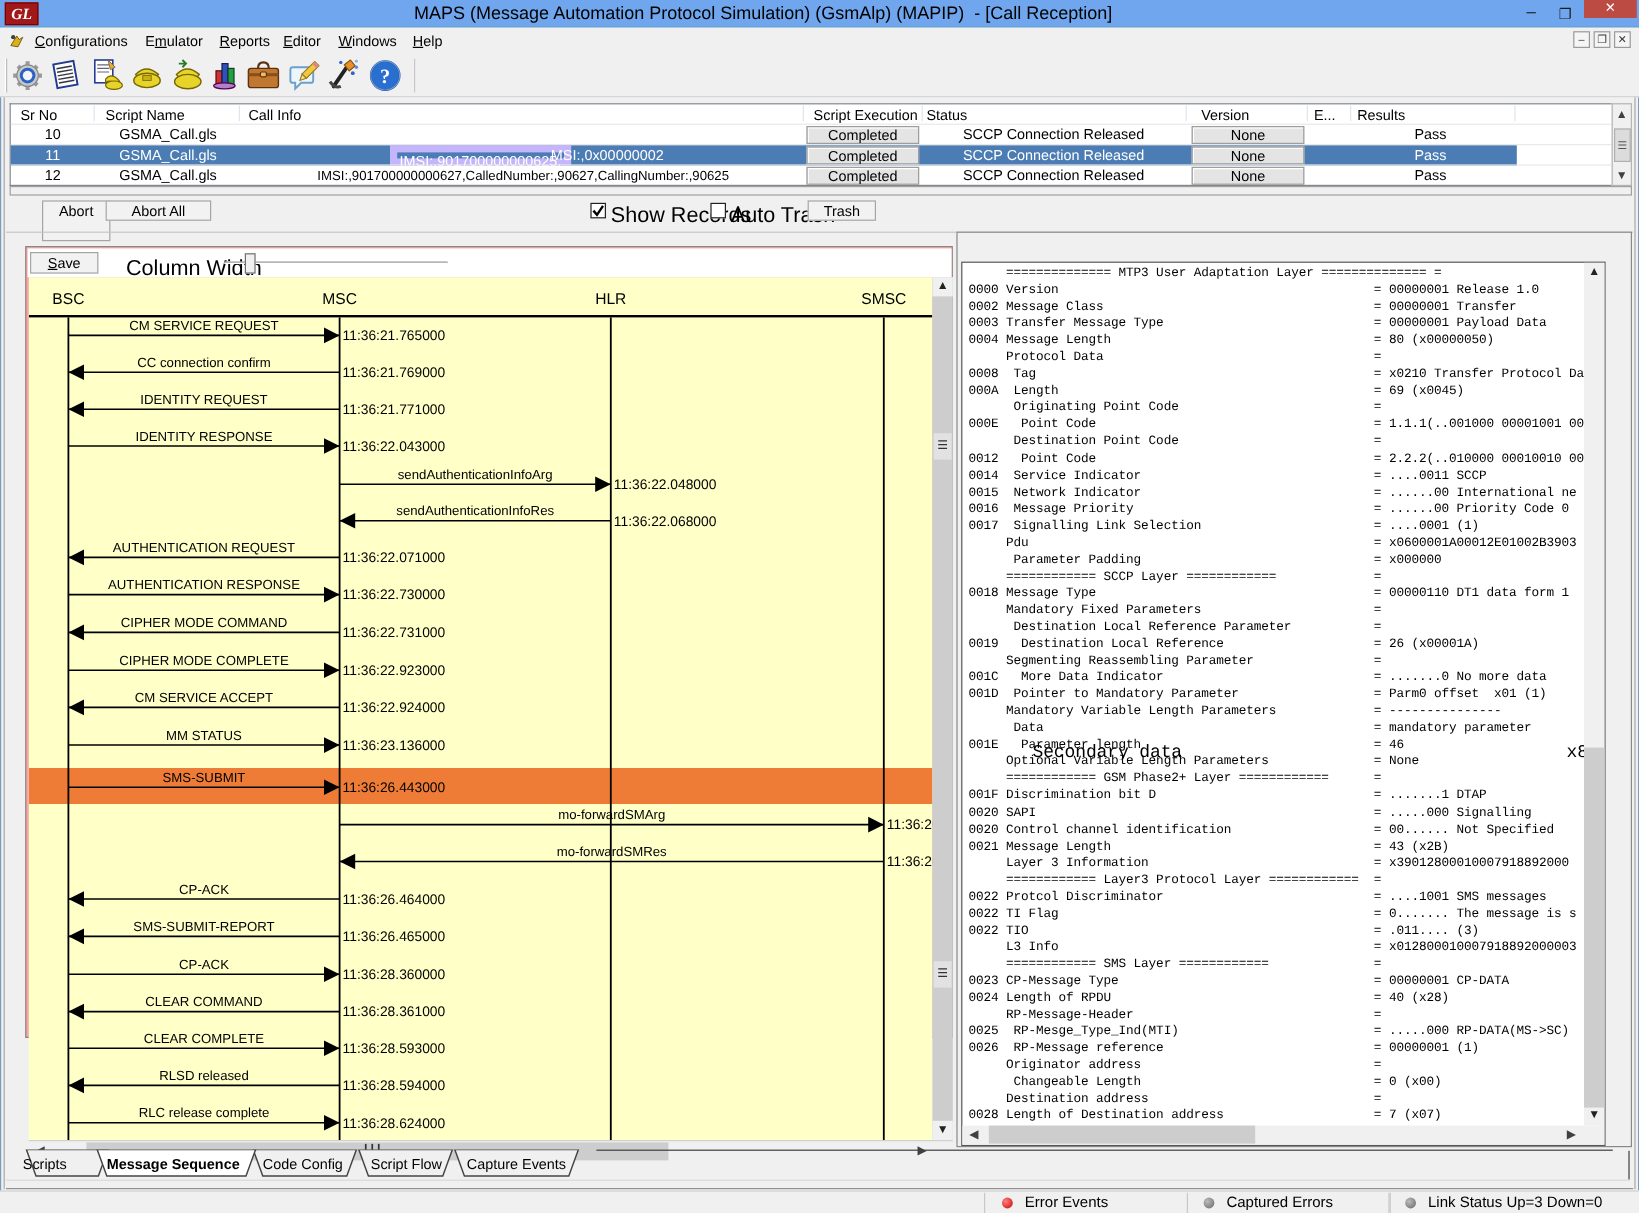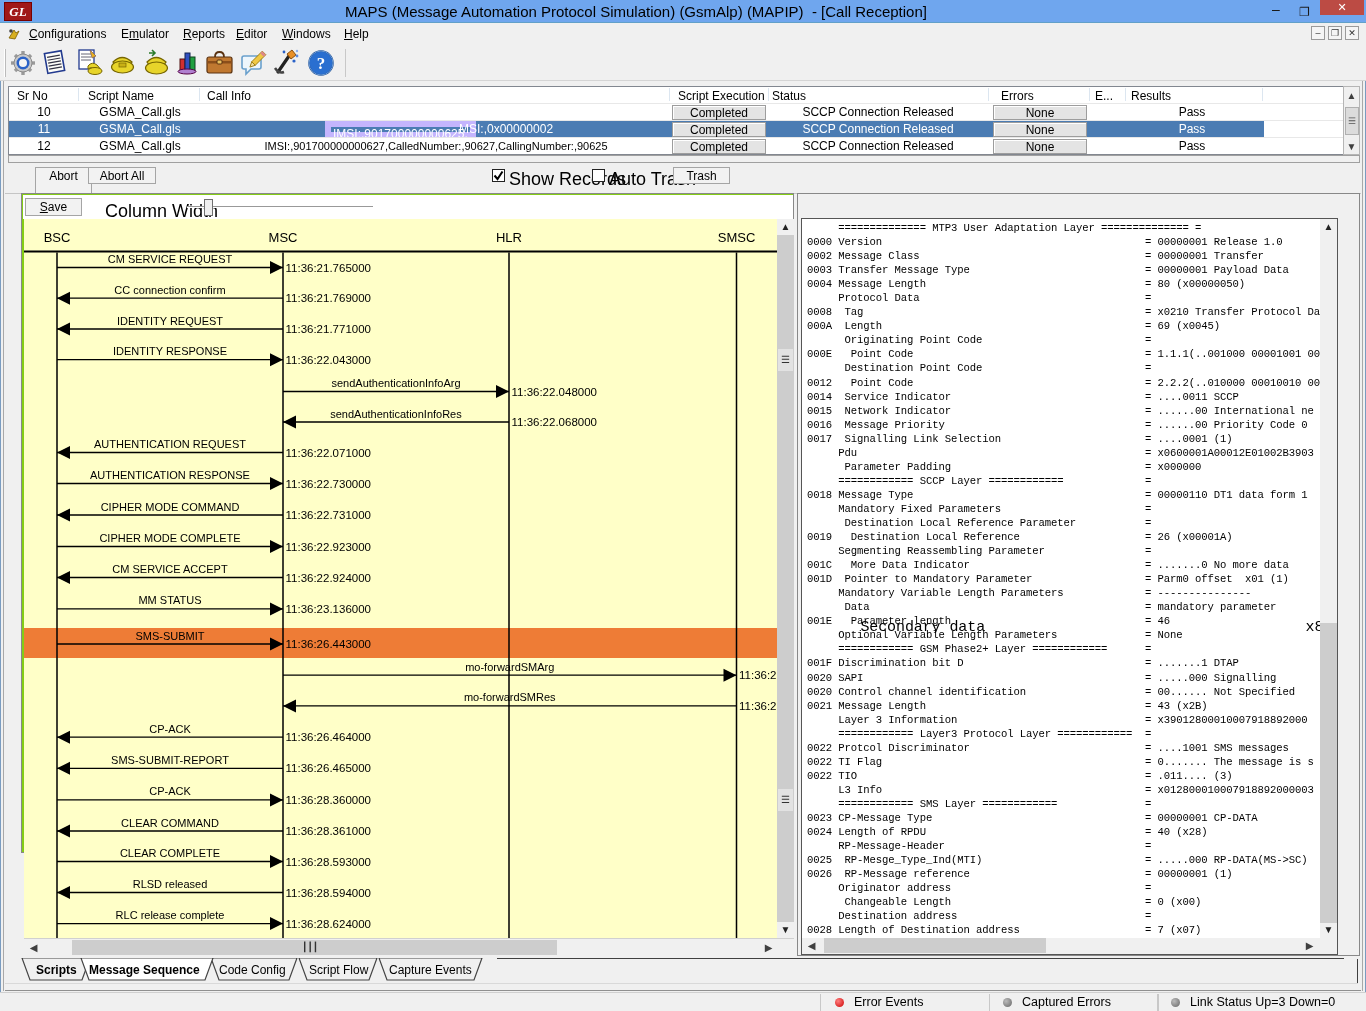--- a/index.html
+++ b/index.html
@@ -17,21 +17,21 @@
 .grid{left:8px;top:86px;width:1352px;height:69px;background:#fff;border:1px solid #828790;border-right:none}
 .gridsb{left:1343px;top:86px;width:17px;height:69px;background:#f0f0f0;border:1px solid #b5b5b5}
 .hdrtxt{top:89px;font-size:12px;color:#000}
 .row{left:9px;width:1334px;height:17px;font-size:12px;color:#000}
 .rowsel{background:#4b7cb3;color:#fff}
 .cell{position:absolute;top:1px;white-space:nowrap}
 .cbtn{position:absolute;top:1px;height:15px;background:#e4e4e4;border:1px solid #9d9d9d;box-shadow:inset 1px 1px 0 #fff;font-size:12px;text-align:center;line-height:14px;color:#000}
 .btn{background:#f2f2f2;border:1px solid #a5a5a5;font-size:12px;text-align:center;color:#000}
 .cb{width:13px;height:13px;border:1.5px solid #222;background:#fff}
 .lbl{font-size:18px;color:#000}
-.leftpanel{left:21px;top:193px;width:773px;height:660px;background:#84cc16;border:1px solid #888}
+.leftpanel{left:21px;top:205px;width:773px;height:660px;background:#fca5a5;border:1px solid #888}
 .saverow{left:1px;top:1px;width:770px;height:24px;background:#fff}
 .chart{left:2px;top:25px;width:753px;height:719px;background:#ffffc8}
 .vsb-l{left:755px;top:25px;width:17px;height:719px;background:#cdcdcd}
 .hsb-l{left:2px;top:744px;width:770px;height:17px;background:#f0f0f0;border-top:1px solid #d0d0d0}
 .rightpanel{left:797px;top:193px;width:563px;height:763px;background:#f0f0f0;border:1px solid #888}
 .rp-inner{left:3px;top:24px;width:537px;height:737px;background:#fff;border:1px solid #555}
 .sbarrow{font-size:10px;color:#404040;text-align:center;line-height:15px}
 .tabs{left:5px;top:958px;width:1356px;height:24px}
 .tablabel{top:5px;font-size:12px;color:#000;white-space:nowrap}
 .statusbar{left:0;top:992px;width:1366px;height:19px;background:#f0f0f0;border-top:1px solid #d0d0d0}
@@ -148,21 +148,21 @@
     </svg>
   <div class="abs tsep" style="left:345px"></div>
 </div>
 
 <div class="abs grid"></div>
 <div class="abs hdrtxt" style="left:17px">Sr No</div>
 <div class="abs hdrtxt" style="left:88px">Script Name</div>
 <div class="abs hdrtxt" style="left:207px">Call Info</div>
 <div class="abs hdrtxt" style="left:678px">Script Execution</div>
 <div class="abs hdrtxt" style="left:772px">Status</div>
-<div class="abs hdrtxt" style="left:1001px">Errors</div>
+<div class="abs hdrtxt" style="left:1001px">Version</div>
 <div class="abs hdrtxt" style="left:1095px">E...</div>
 <div class="abs hdrtxt" style="left:1131px">Results</div>
 <div class="abs" style="left:78px;top:88px;width:1px;height:13px;background:#dce6f0"></div>
 <div class="abs" style="left:199px;top:88px;width:1px;height:13px;background:#dce6f0"></div>
 <div class="abs" style="left:669px;top:88px;width:1px;height:13px;background:#dce6f0"></div>
 <div class="abs" style="left:768px;top:88px;width:1px;height:13px;background:#dce6f0"></div>
 <div class="abs" style="left:988px;top:88px;width:1px;height:13px;background:#dce6f0"></div>
 <div class="abs" style="left:1089px;top:88px;width:1px;height:13px;background:#dce6f0"></div>
 <div class="abs" style="left:1125px;top:88px;width:1px;height:13px;background:#dce6f0"></div>
 <div class="abs" style="left:1262px;top:88px;width:1px;height:13px;background:#dce6f0"></div>
@@ -199,21 +199,21 @@
 <div class="abs" style="left:9px;top:137px;width:1334px;height:1px;background:#e8e8e8"></div>
 
 <div class="abs gridsb"></div>
 <div class="abs sbarrow" style="left:1344px;top:88px;width:15px">▲</div>
 <div class="abs" style="left:1345px;top:107px;width:14px;height:28px;background:#dcdcdc;border:1px solid #b0b0b0;text-align:center;font-size:9px;line-height:26px;color:#555">☰</div>
 <div class="abs sbarrow" style="left:1344px;top:139px;width:15px">▼</div>
 
 <div class="abs" style="left:8px;top:155px;width:1352px;height:8px;background:#f0f0f0;border:1px solid #a0a0a0"></div>
 
 <div class="abs btn" style="left:35px;top:167px;width:57px;height:34px;line-height:16px">Abort</div>
-<div class="abs btn" style="left:88px;top:167px;width:68px;height:17px;line-height:16px">Abort All</div>
+<div class="abs btn" style="left:88px;top:167px;width:88px;height:17px;line-height:16px">Abort All</div>
 <div class="abs cb" style="left:492px;top:169px"></div>
 <svg class="abs" style="left:492px;top:169px" width="13" height="13">
     <path d="M2.5 6.5 l3 3.5 5 -7.5" fill="none" stroke="#000" stroke-width="2"></path>
   </svg>
 <div class="abs lbl" style="left:509px;top:169px">Show Records</div>
 <div class="abs cb" style="left:592px;top:169px"></div>
 <div class="abs lbl" style="left:609px;top:169px">Auto Trash</div>
 <div class="abs btn" style="left:673px;top:167px;width:57px;height:17px;line-height:16px">Trash</div>
 
 <div class="abs" style="left:5px;top:193px;width:1356px;height:1px;background:#c5c5c5"></div>
@@ -409,21 +409,21 @@
 </div>
 
 <div class="abs tabs">
     <svg class="abs" style="left:0;top:0" width="1356" height="24" viewBox="0 0 1356 24">
       <polygon points="17,0 85,0 77,22 25,22" fill="#f0f0f0" stroke="#444" stroke-width="1.2"></polygon>
       <polygon points="206,0 292,0 284,22 214,22" fill="#f0f0f0" stroke="#444" stroke-width="1.2"></polygon>
       <polygon points="294,0 372,0 364,22 302,22" fill="#f0f0f0" stroke="#444" stroke-width="1.2"></polygon>
       <polygon points="374,0 477,0 469,22 382,22" fill="#f0f0f0" stroke="#444" stroke-width="1.2"></polygon>
       <polygon points="76,0 208,0 200,22 84,22" fill="#ffffff" stroke="#444" stroke-width="1.2"></polygon>
     </svg>
-    <div class="abs tablabel" style="left:31px;font-weight:bold">Scripts</div>
+    <div class="abs tablabel" style="left:14px;font-weight:normal">Scripts</div>
     <div class="abs tablabel" style="left:84px;font-weight:bold">Message Sequence</div>
     <div class="abs tablabel" style="left:214px;font-weight:normal">Code Config</div>
     <div class="abs tablabel" style="left:304px;font-weight:normal">Script Flow</div>
     <div class="abs tablabel" style="left:384px;font-weight:normal">Capture Events</div>
   </div>
 <div class="abs" style="left:497px;top:958px;width:847px;height:1px;background:#404040"></div>
 <div class="abs" style="left:1357px;top:959px;width:1px;height:24px;background:#404040"></div>
 <div class="abs" style="left:5px;top:983px;width:1353px;height:1px;background:#d9d9d9"></div>
 <div class="abs" style="left:5px;top:990px;width:1356px;height:1px;background:#909090"></div>
 

